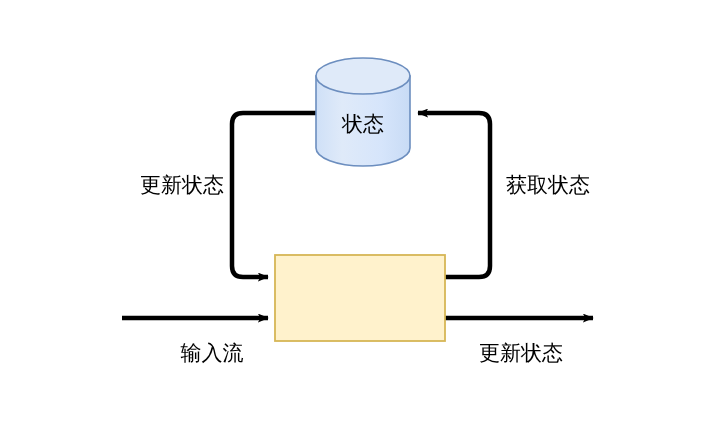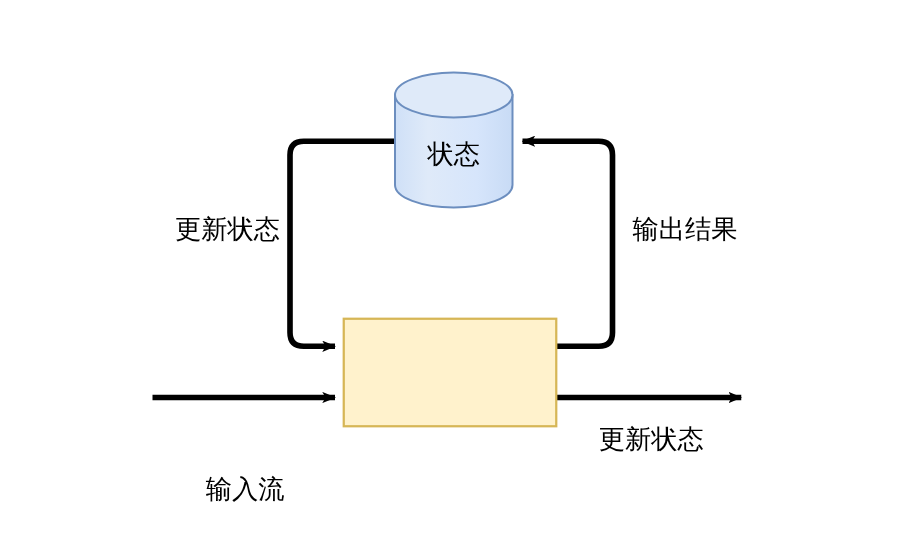--- a/index.html
+++ b/index.html
@@ -42,21 +42,21 @@
     font-family: Liberation Serif, serif;
   }
   .edge-label {
     font-size: 21px;
     transform: translate(-50%, -50%);
   }
   #state-node-label  { left: 363px; top: 124px; }
   #task-node-label   { left: 360px; top: 297px; }
   #label-get-state   { left: 182px; top: 184px; }
   #label-update-state{ left: 548px; top: 184px; }
-  #label-input       { left: 196px; top: 352px; margin-top: 40px; }
+  #label-input       { left: 212px; top: 352px; }
   #label-output      { left: 521px; top: 352px; }
 </style>
 </head>
 <body>
 
 <div id="diagram-root">
 
   <svg id="diagram-svg" viewBox="0 0 720 428">
     <defs>
       <marker id="arrow-end" markerWidth="11" markerHeight="9" refX="10.2" refY="4.5" orient="auto" markerUnits="userSpaceOnUse">
@@ -94,19 +94,19 @@
     <g>
       <rect x="275" y="255" width="170" height="86" fill="#fff2cc" stroke="#d6b656" stroke-width="1.8"></rect>
     </g>
   </svg>
 
   <div class="node-label" id="state-node-label">状态</div>
 
 
   <div class="edge-label" id="label-get-state">更新状态</div>
 
-  <div class="edge-label" id="label-update-state">输出结果</div>
+  <div class="edge-label" id="label-update-state">获取状态</div>
 
   <div class="edge-label" id="label-input">输入流</div>
 
   <div class="edge-label" id="label-output">更新状态</div>
 
 </div>
 
 </body></html>

